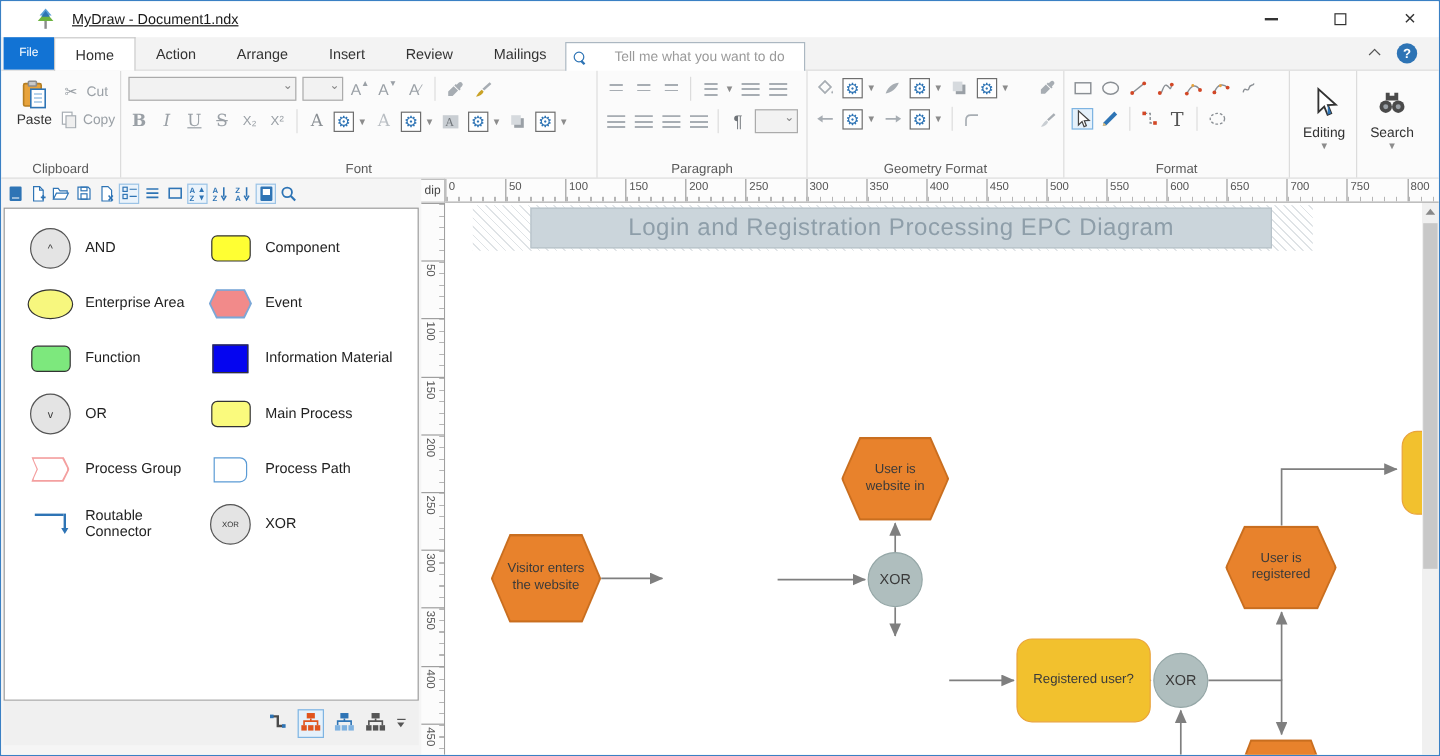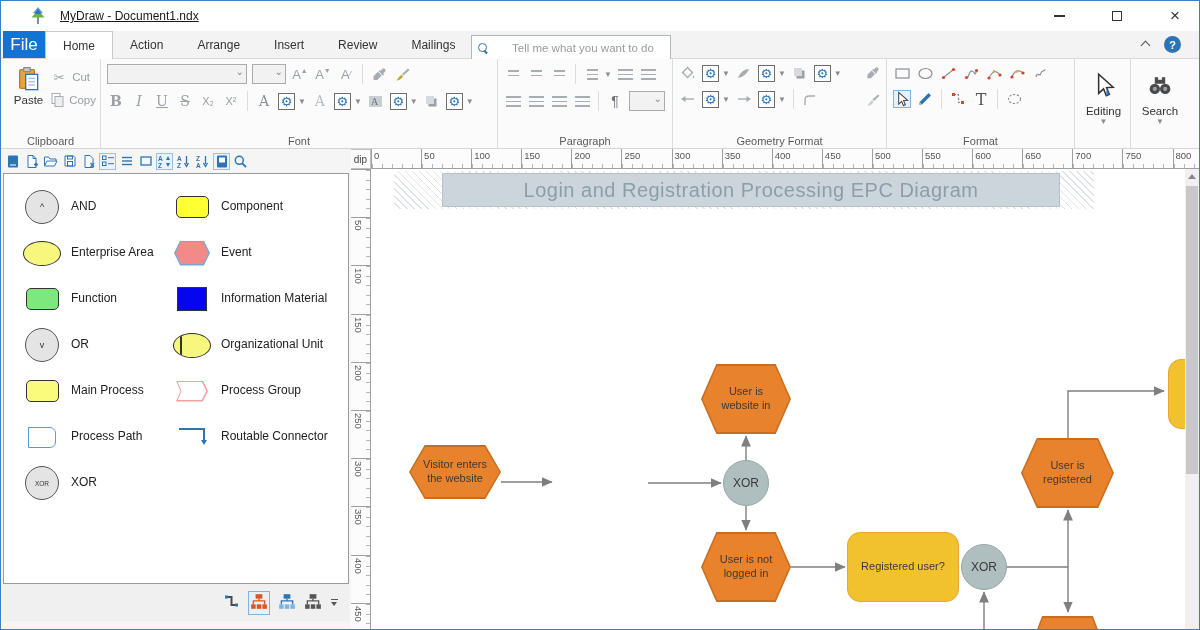--- a/index.html
+++ b/index.html
@@ -12,21 +12,21 @@
   .app-logo { margin-left:27px; width:20px; height:20px; flex:0 0 auto; }
   .title-text { margin-left:12px; font-size:12px; color:#1a1a1a;text-decoration:underline; }
   .win-controls { position:absolute; right:12px; top:0; height:30px; display:flex; align-items:center; gap:34px; }
   .win-btn { width:24px; height:24px; display:flex; align-items:center; justify-content:center; cursor:default; }
   .glyph-min { width:11px; height:1.5px; background:#333; }
   .glyph-max { width:10px; height:10px; border:1.5px solid #333; }
   .glyph-close { font-size:17px; color:#333; line-height:10px; }
 
   
   .tabbar { position:absolute; left:0; top:30px; right:0; height:28px; background:#F3F3F3; border-bottom:1px solid #D9D9D9; display:flex; align-items:stretch; }
-  .tab-file { width:42px; margin-left:2px; background:#1273D4; color:#fff; display:flex; align-items:center; justify-content:center; font-size:17px; }
+  .tab-file { width:42px; margin-left:2px; background:#1273D4; color:#fff; display:flex; align-items:center; justify-content:center; font-size:10px; }
   .tab { padding:0 17px; display:flex; align-items:center; color:#333; font-size:12px; }
   .tab.active { background:#fff; border:1px solid #C9C9C9; border-bottom:none; margin-bottom:-1px; z-index:2; }
   .ribbon-search { position:absolute; left:470px; top:4px; width:200px; height:26px; border:1px solid #ABB7C1; background:#fff; display:flex; align-items:center; padding:0 6px; gap:23px; }
   .mag { position:relative; width:11px; height:11px; flex:0 0 auto; }
   .mag::before { content:''; position:absolute; left:0; top:0; width:7px; height:7px; border:1.5px solid #2E74B5; border-radius:50%; }
   .mag::after { content:''; position:absolute; left:7px; top:7px; width:4px; height:1.5px; background:#2E74B5; transform:rotate(45deg); transform-origin:0 0; }
   .ribbon-search input { border:none; outline:none; flex:1; font-size:11.5px; color:#444; background:transparent; font-family:inherit; }
   .ribbon-search input::placeholder { color:#9A9A9A; }
   .collapse-btn { position:absolute; right:48px; top:9px; width:10px; height:8px; }
   .collapse-btn::before { content:''; position:absolute; left:1px; top:2px; width:6px; height:6px; border-top:1.6px solid #555; border-left:1.6px solid #555; transform:rotate(45deg); }
@@ -621,26 +621,20 @@
           <div class="lib-item">
             <span class="lib-shape">
               <span class="s-circle">
                 <span class="glyph">v</span>
               </span>
             </span>
             <span class="lib-label">OR</span>
           </div>
           <div class="lib-item">
             <span class="lib-shape">
-              <span class="s-ellipse sh-orgunit" style="background: rgb(247, 247, 126);"></span>
-            </span>
-            <span class="lib-label">Organizational Unit</span>
-          </div>
-          <div class="lib-item">
-            <span class="lib-shape">
               <span class="s-rrect" style="background: rgb(250, 250, 125);"></span>
             </span>
             <span class="lib-label">Main Process</span>
           </div>
           <div class="lib-item">
             <span class="lib-shape">
               <span class="sh-procgroup"></span>
             </span>
             <span class="lib-label">Process Group</span>
           </div>
@@ -799,35 +793,31 @@
           <polyline points="277,314 350,314" fill="none" stroke="#7F7F7F" stroke-width="1.4" marker-end="url(#arrow)"></polyline>
           <polyline points="375,291 375,267" fill="none" stroke="#7F7F7F" stroke-width="1.4" marker-end="url(#arrow)"></polyline>
           <polyline points="375,337 375,361" fill="none" stroke="#7F7F7F" stroke-width="1.4" marker-end="url(#arrow)"></polyline>
           <polyline points="420,398 474,398" fill="none" stroke="#7F7F7F" stroke-width="1.4" marker-end="url(#arrow)"></polyline>
           <polyline points="568,398 588,398" fill="none" stroke="#7F7F7F" stroke-width="1.4" marker-end="url(#arrow)"></polyline>
           <polyline points="636,398 697,398 697,443" fill="none" stroke="#7F7F7F" stroke-width="1.4" marker-end="url(#arrow)"></polyline>
           <polyline points="697,398 697,341" fill="none" stroke="#7F7F7F" stroke-width="1.4" marker-end="url(#arrow)"></polyline>
           <polyline points="697,269 697,222 793,222" fill="none" stroke="#7F7F7F" stroke-width="1.4" marker-end="url(#arrow)"></polyline>
           <polyline points="613,464 613,423" fill="none" stroke="#7F7F7F" stroke-width="1.4" marker-end="url(#arrow)"></polyline>
         </svg>
-    <div class="node event" style="left: 38px; top: 276px; width: 92px; height: 54px; background: rgb(201, 110, 31);">
+    <div class="node event" style="left: 38px; top: 276px; width: 92px; height: 74px; background: rgb(201, 110, 31);">
           <div class="fill" style="background: rgb(232, 130, 44);"></div>
           <span class="nlabel">Visitor enters the website</span>
         </div>
         <div class="node xor" style="left: 352px; top: 291px; width: 46px; height: 46px; background: rgb(175, 190, 190); border-color: rgb(149, 167, 167);">
           <span class="nlabel">XOR</span>
         </div>
         <div class="node event" style="left: 330px; top: 195px; width: 90px; height: 70px; background: rgb(201, 110, 31);">
           <div class="fill" style="background: rgb(232, 130, 44);"></div>
           <span class="nlabel">User is website in</span>
         </div>
-        <div class="node event" style="left: 330px; top: 363px; width: 90px; height: 70px; background: rgb(201, 110, 31);">
-          <div class="fill" style="background: rgb(232, 130, 44);"></div>
-          <span class="nlabel">User is not logged in</span>
-        </div>
         <div class="node function" style="left: 476px; top: 363px; width: 112px; height: 70px; background: rgb(242, 193, 46); border-color: rgb(233, 163, 59);">
           <span class="nlabel">Registered user?</span>
         </div>
         <div class="node xor" style="left: 590px; top: 375px; width: 46px; height: 46px; background: rgb(175, 190, 190); border-color: rgb(149, 167, 167);">
           <span class="nlabel">XOR</span>
         </div>
         <div class="node event" style="left: 650px; top: 269px; width: 93px; height: 70px; background: rgb(201, 110, 31);">
           <div class="fill" style="background: rgb(232, 130, 44);"></div>
           <span class="nlabel">User is registered</span>
         </div>

